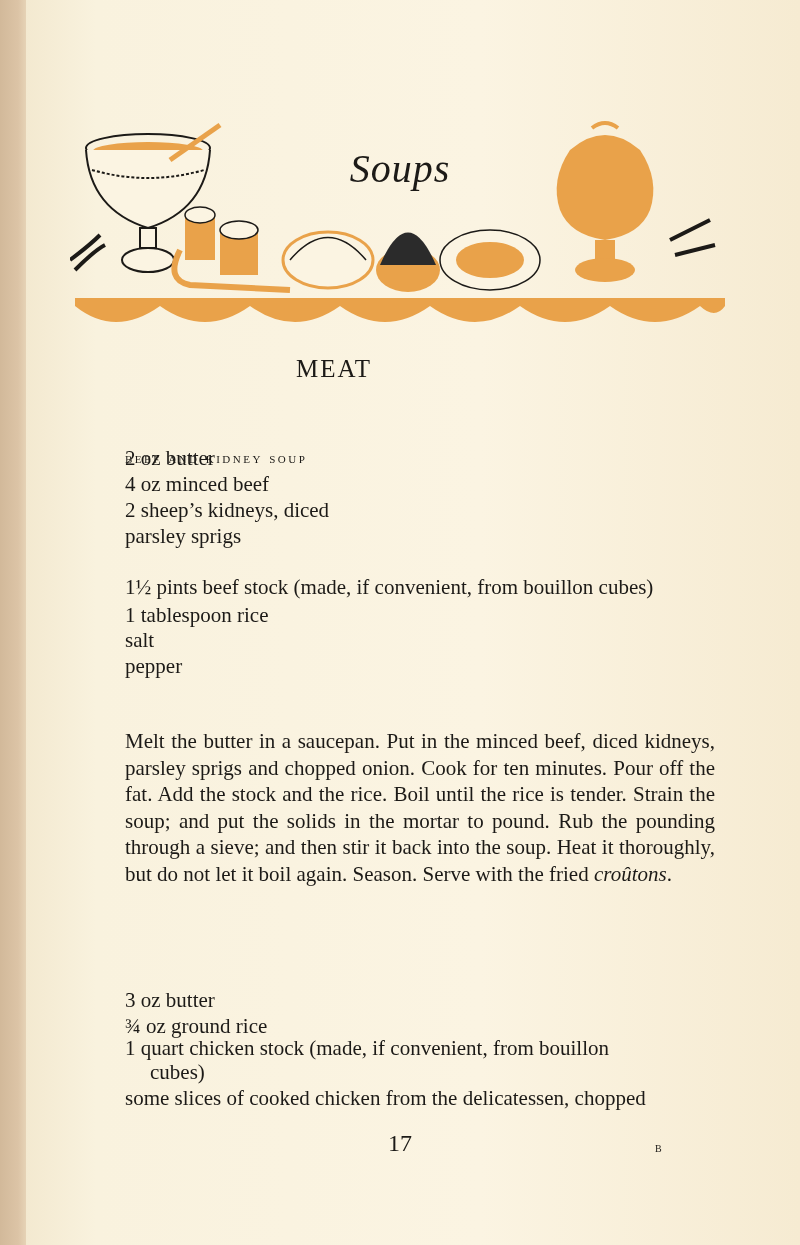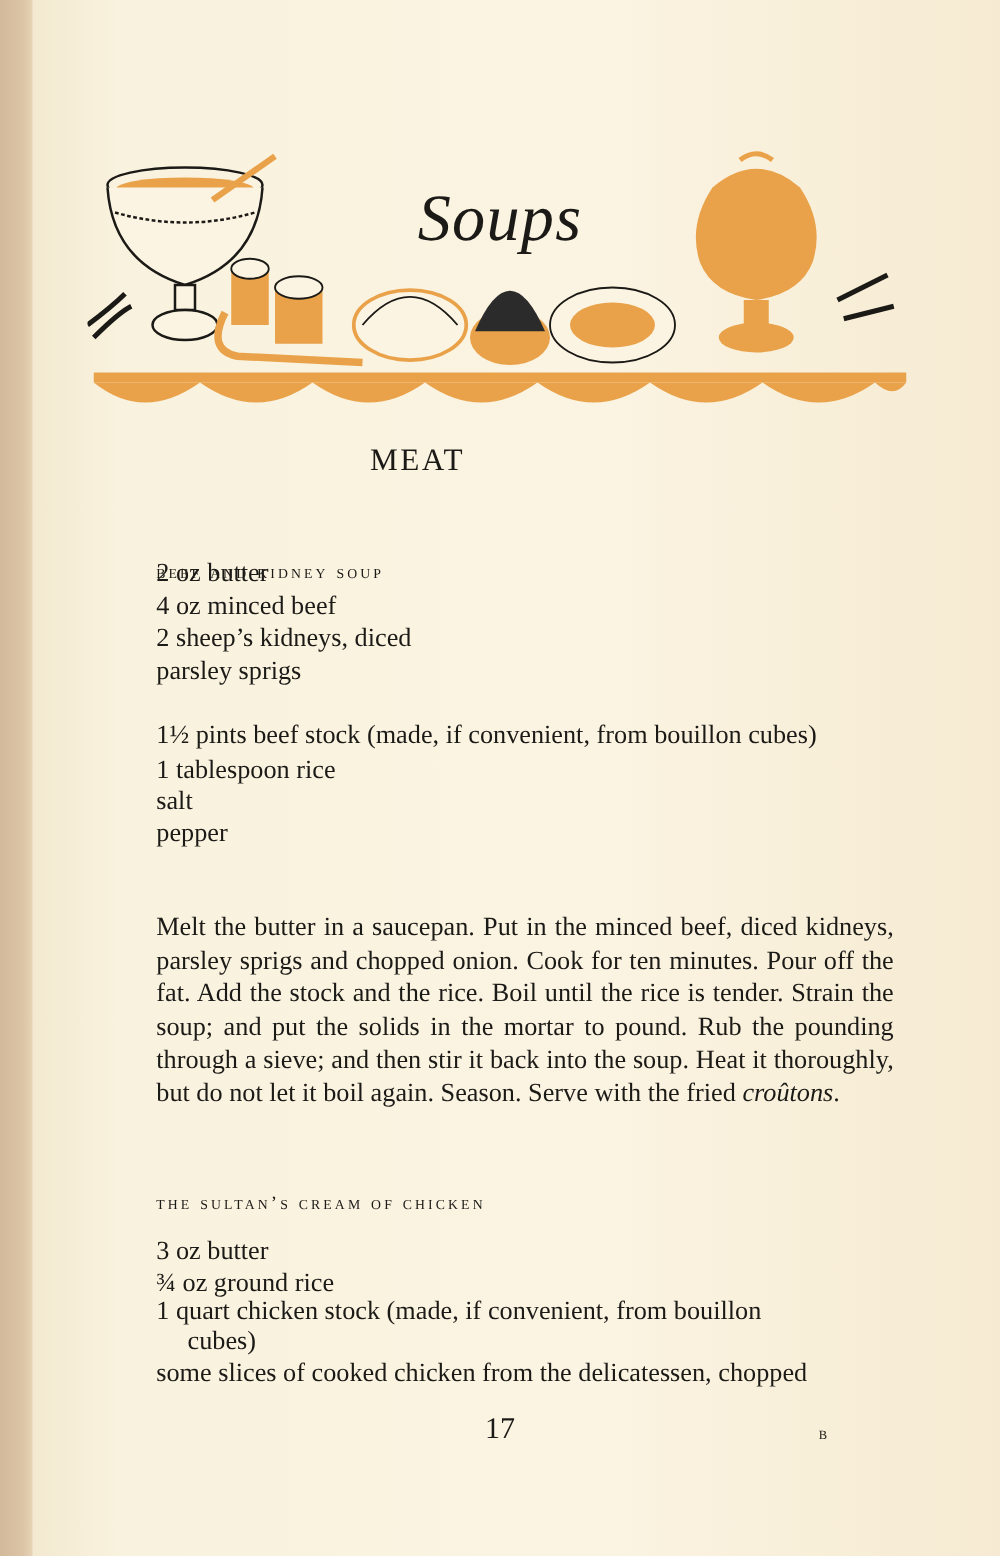--- a/index.html
+++ b/index.html
@@ -4,21 +4,21 @@
 <style>
   html, body { margin:0; padding:0; }
   body { width:800px; height:1245px; overflow:hidden; background:#f7efd9; position:relative;
          font-family:"Liberation Serif","DejaVu Serif",serif; color:#1c1a17; }
   .page { position:absolute; left:0; top:0; width:800px; height:1245px;
           background:linear-gradient(90deg,#f1e6cb 0%,#f9f2de 12%,#fbf4e2 60%,#f6ebd2 100%); }
   .spine { position:absolute; left:0; top:0; width:26px; height:1245px;
            background:linear-gradient(90deg,#d2b99a,#dcc4a6 70%,#e6d3b6); }
   .illus { position:absolute; left:70px; top:120px; width:660px; height:230px; }
   .title { position:absolute; left:330px; top:145px; width:140px; text-align:center;
-           font-style:italic; font-size:53px; letter-spacing:1px; }
+           font-style:italic; font-size:40px; letter-spacing:1px; }
   .heading { position:absolute; left:0; width:668px; top:355px; text-align:center;
              font-size:25px; letter-spacing:2px; }
   .sc { position:absolute; left:125px; font-size:15px; letter-spacing:2.5px; font-variant:small-caps; text-transform:lowercase; }
   .line { position:absolute; left:125px; font-size:21px; white-space:nowrap; }
   .line.indent { left:150px; }
   .para { position:absolute; left:125px; width:590px; font-size:21px; line-height:26.5px; text-align:justify; }
   .pageno { position:absolute; left:0; width:800px; top:1130px; text-align:center; font-size:24px; }
   .sig { position:absolute; left:655px; top:1143px; font-size:10px; }
   i { font-style:italic; }
 </style>
@@ -74,21 +74,20 @@
   <div class="line" style="top:472px;">4 oz minced beef</div>
   <div class="line" style="top:498px;">2 sheep’s kidneys, diced</div>
   <div class="line" style="top:524px;">parsley sprigs</div>
   <div class="line" style="top:575px;">1½ pints beef stock (made, if convenient, from bouillon cubes)</div>
   <div class="line" style="top:603px;">1 tablespoon rice</div>
   <div class="line" style="top:628px;">salt</div>
   <div class="line" style="top:654px;">pepper</div>
 
   <div class="para" style="top:728px;"><span>Melt the butter in a saucepan. Put in the minced beef, diced kidneys, parsley sprigs and chopped onion. Cook for ten minutes. Pour off the fat. Add the stock and the rice. Boil until the rice is tender. Strain the soup; and put the solids in the mortar to pound. Rub the pounding through a sieve; and then stir it back into the soup. Heat it thoroughly, but do not let it boil again. Season. Serve with the fried </span><i>croûtons</i><span>.</span></div>
 
-  <div class="sc" style="top:955px;">The Sultan’s Cream of Chicken</div>
 
   <div class="line" style="top:988px;">3 oz butter</div>
   <div class="line" style="top:1014px;">¾ oz ground rice</div>
   <div class="line" style="top:1036px;">1 quart chicken stock (made, if convenient, from bouillon</div>
   <div class="line indent" style="top:1060px;">cubes)</div>
   <div class="line" style="top:1086px;">some slices of cooked chicken from the delicatessen, chopped</div>
 
   <div class="pageno">17</div>
   <div class="sig">B</div>
 </div>

